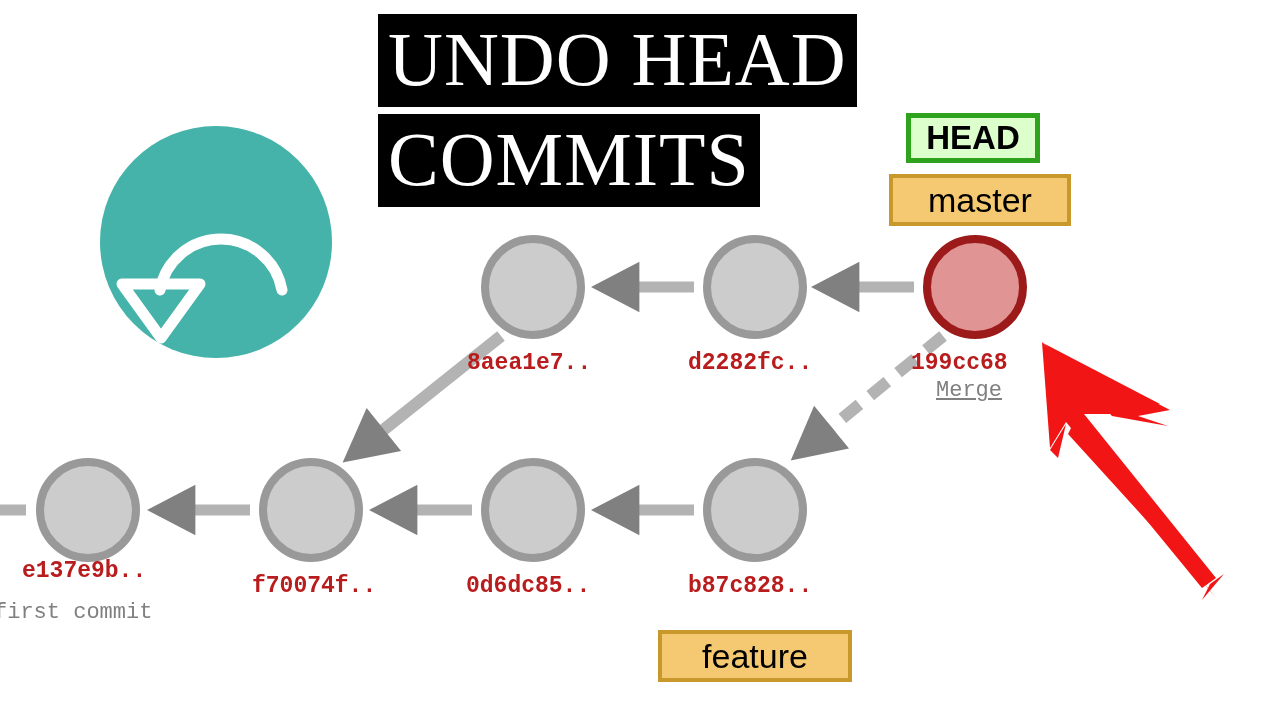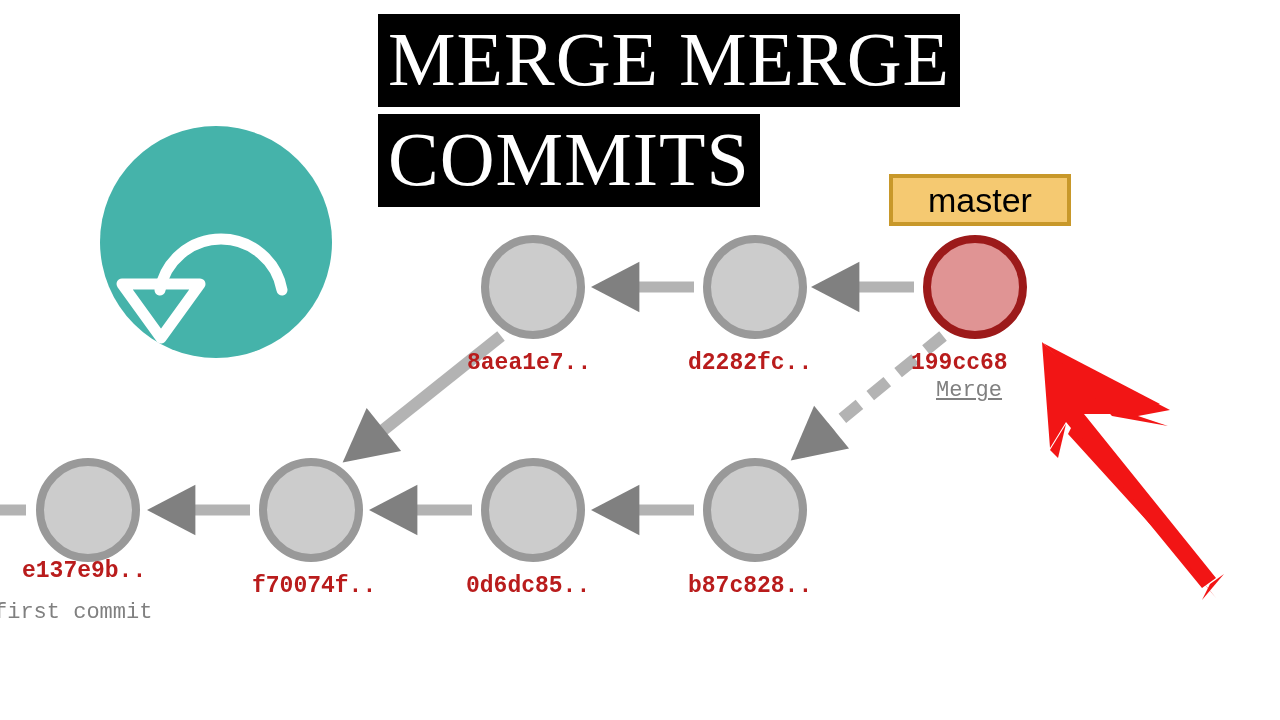--- a/index.html
+++ b/index.html
@@ -133,21 +133,21 @@
     width: 230px;
     height: 270px;
   }
 </style>
 </head>
 <body>
 
 <div id="stage">
 
   <div class="title-wrap">
-    <span class="title-line l1">MERGE MERGE</span>
+    <span class="title-line l1">UNDO HEAD</span>
     <span class="title-line l2">COMMITS</span>
   </div>
 
   <div class="undo-badge">
     <svg width="232" height="232" viewBox="0 0 232 232" aria-hidden="true">
       <path d="M60 164 A62 62 0 0 1 182 164" fill="none" stroke="#ffffff" stroke-width="11" stroke-linecap="round"></path>
       <path d="M22 158 L100 158 L61 212 Z" fill="none" stroke="#ffffff" stroke-width="11" stroke-linejoin="round" stroke-linecap="round"></path>
     </svg>
   </div>
 
@@ -188,22 +188,28 @@
   <div class="hash" style="left:688px;top:350px;">d2282fc..</div>
   <div class="hash" style="left:911px;top:350px;">199cc68</div>
   <div class="msg" style="left:936px;top:378px;text-decoration:underline;">Merge</div>
 
   <div class="hash" style="left:22px;top:558px;">e137e9b..</div>
   <div class="msg" style="left:-6px;top:600px;">first commit</div>
   <div class="hash" style="left:252px;top:573px;font-family:Liberation Mono, monospace;">f70074f..</div>
   <div class="hash" style="left:466px;top:573px;">0d6dc85..</div>
   <div class="hash" style="left:688px;top:573px;">b87c828..</div>
 
+  <div class="ref head" style="left:906px;top:113px;width:134px;height:50px;">
+    <span>HEAD</span>
+  </div>
   <div class="ref branch" style="left:889px;top:174px;width:182px;height:52px;">
     <span>master</span>
+  </div>
+  <div class="ref branch" style="left:658px;top:630px;width:194px;height:52px;">
+    <span>feature</span>
   </div>
 
   <div class="red-arrow">
     <svg width="230" height="270" viewBox="0 0 230 270" aria-hidden="true">
       <path d="M22 12
                L30 118
                L46 92
                L182 258
                L196 248
                L64 84

